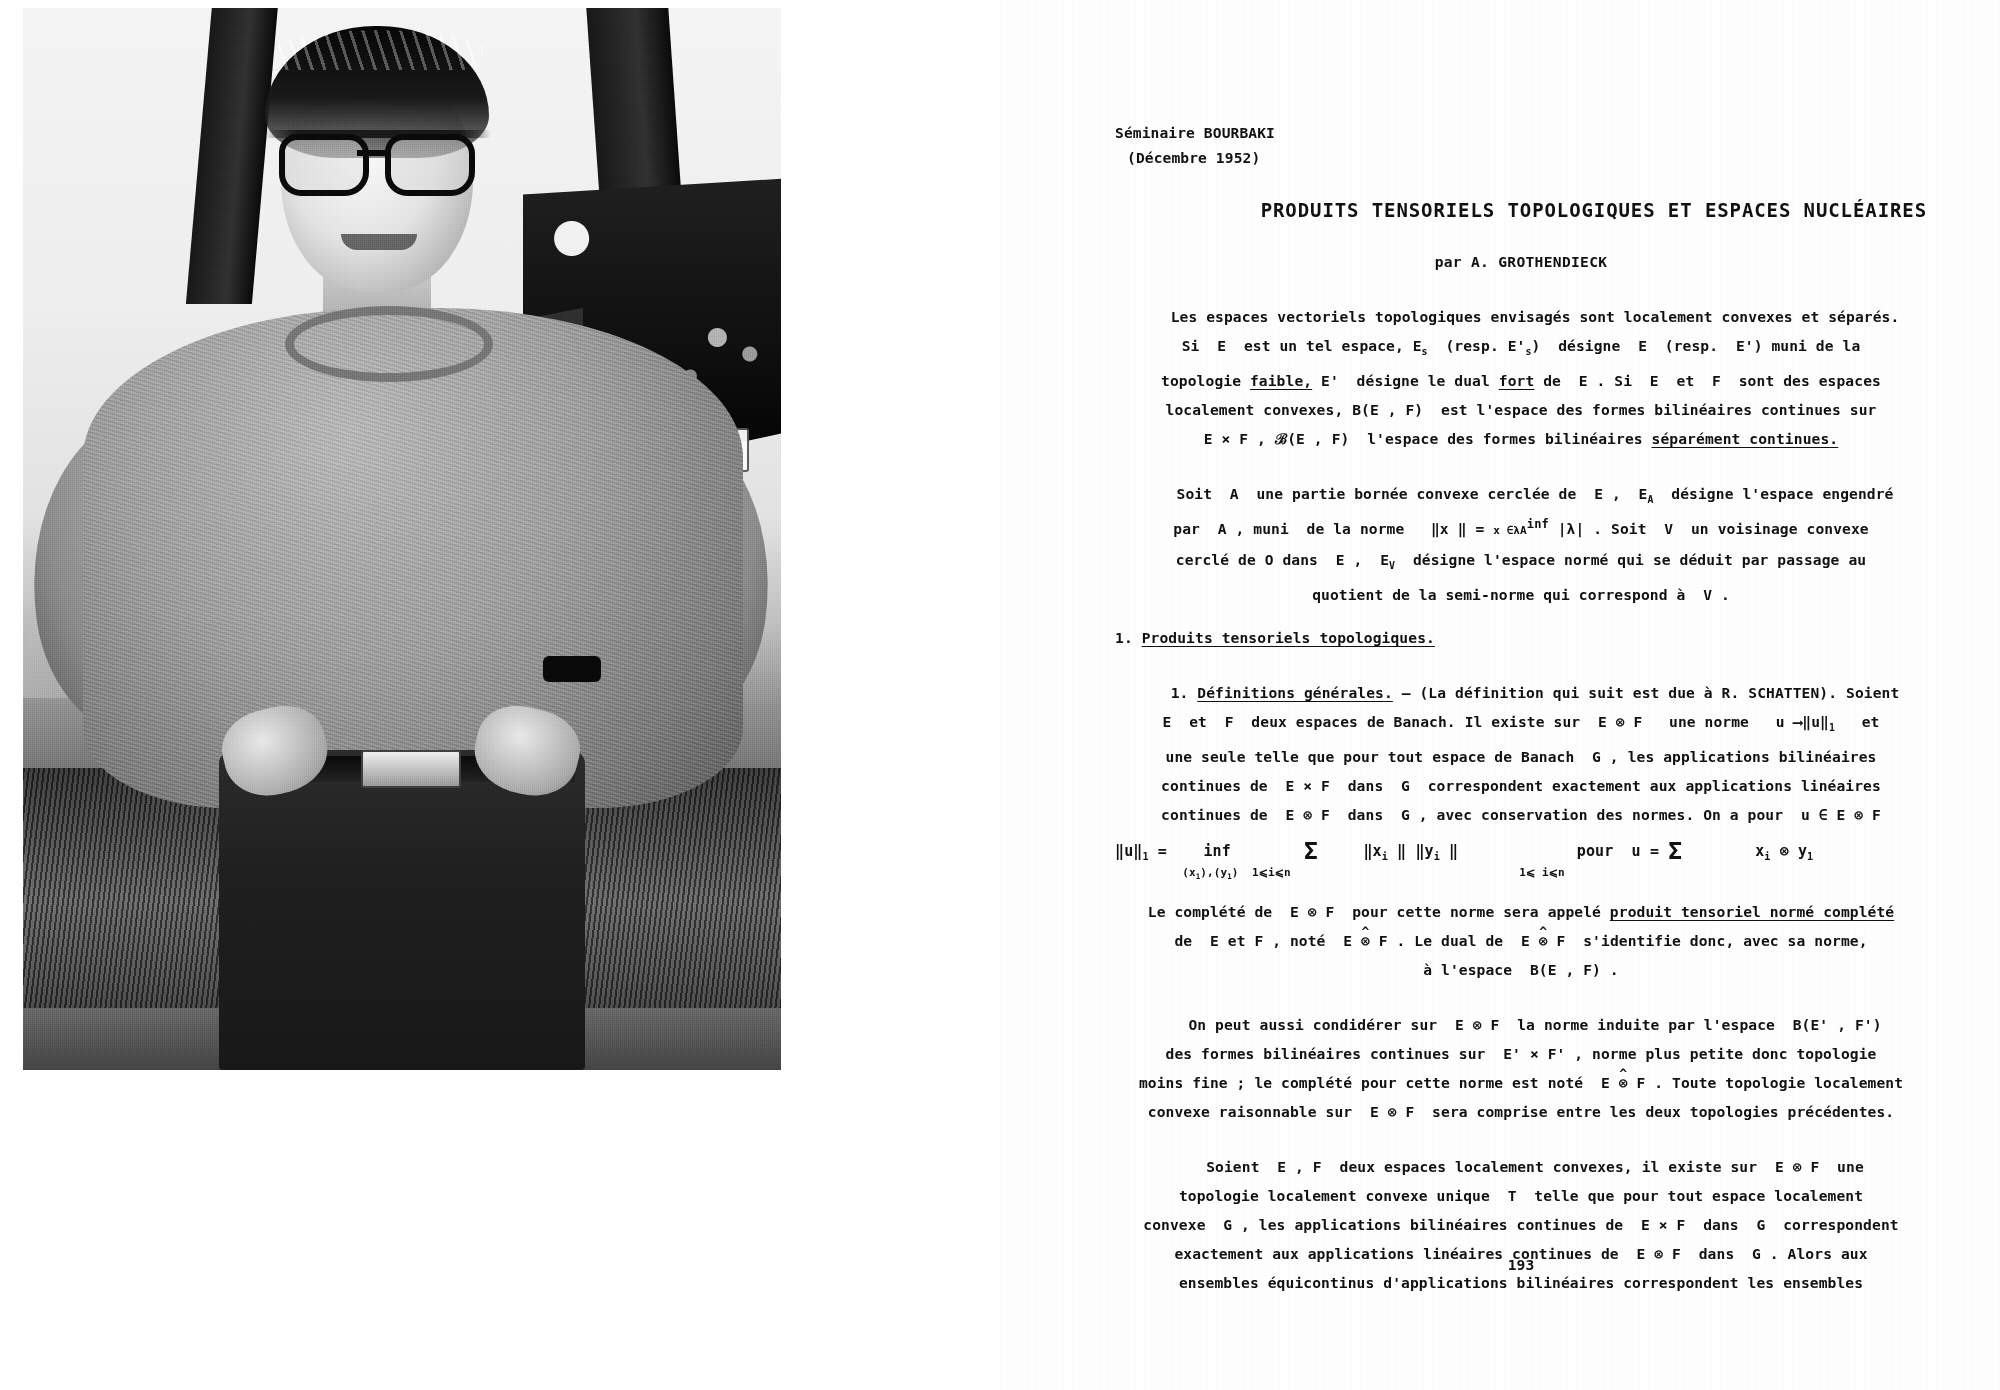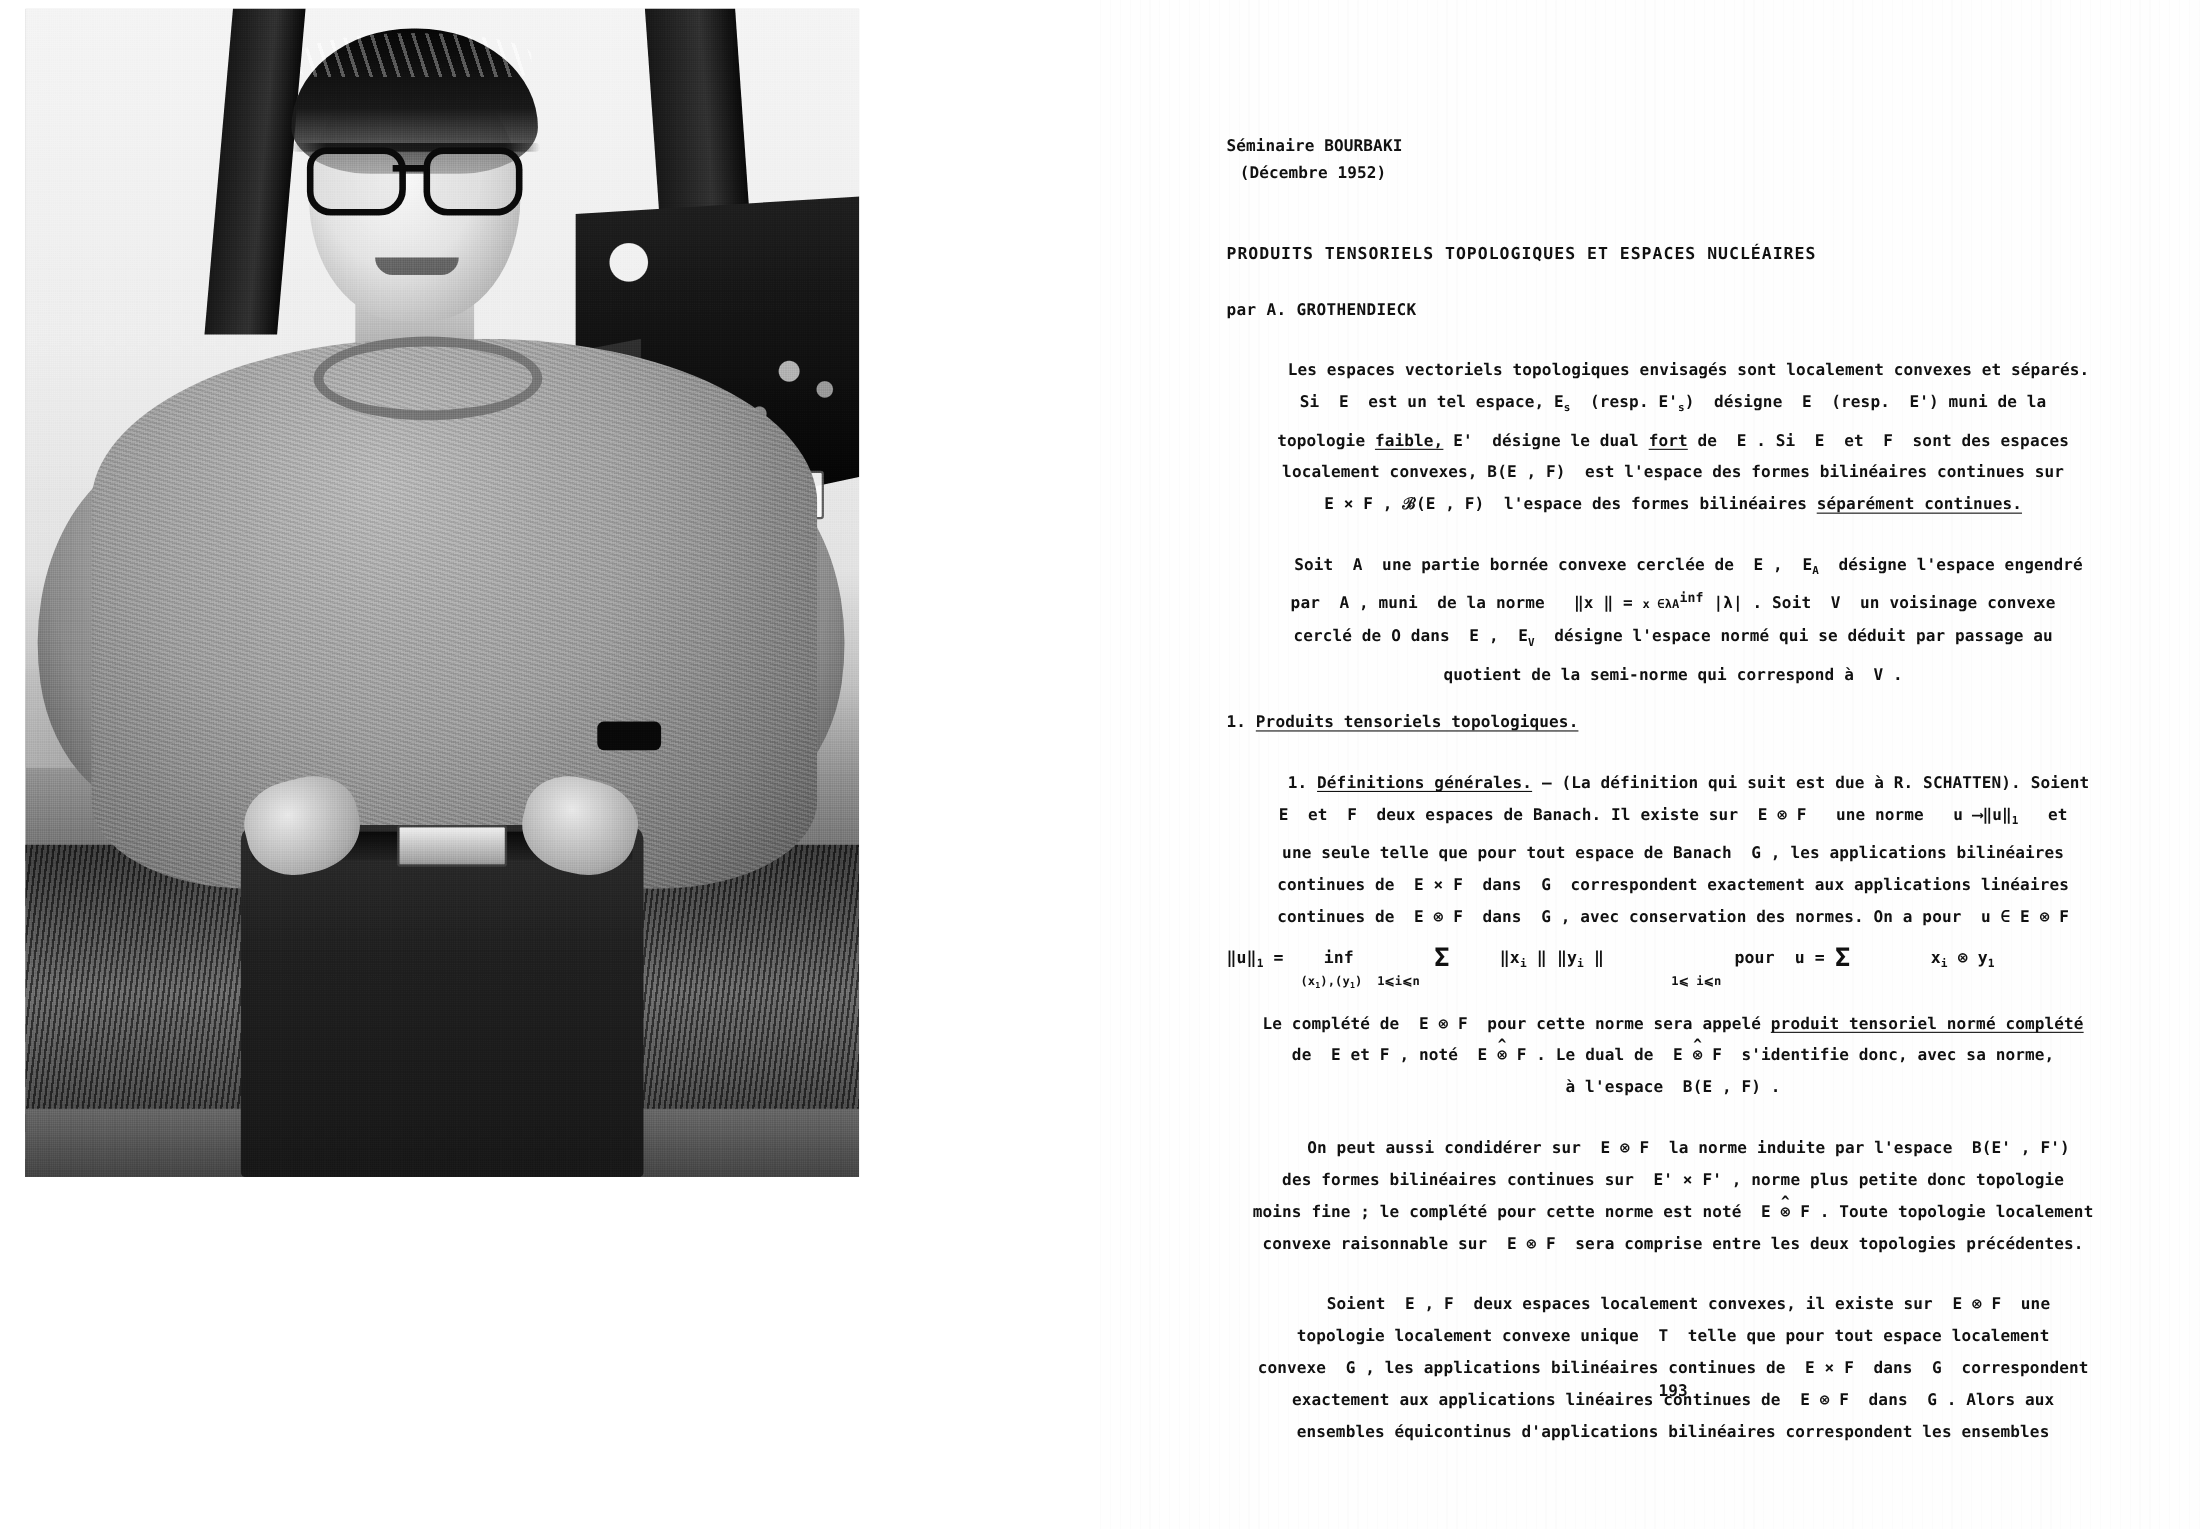--- a/index.html
+++ b/index.html
@@ -217,27 +217,27 @@
     font-family: "DejaVu Sans Mono", monospace;
     font-weight: 700;
     font-size: 14.6px;
     line-height: 29px;
     letter-spacing: .1px;
   }
   .header-block { margin-left: 0px; line-height: 25px; font-size: 14.6px; }
   .header-block .l2 { margin-left: 12px; }
 
   .doc-title {
-    text-align: left;
-    margin-top: 46px;
-    font-size: 15px;
+    text-align: right;
+    margin-top: 26px;
+    font-size: 19px;
     letter-spacing: .9px;
   }
   .doc-author {
-    text-align: left;
+    text-align: center;
     margin-top: 22px;
     font-size: 14.6px;
     letter-spacing: .3px;
   }
   .para {
     margin-top: 26px;
     text-align: center;
   }
   .para .line { white-space: pre; }
   .para .line.ind { padding-left: 28px; }

